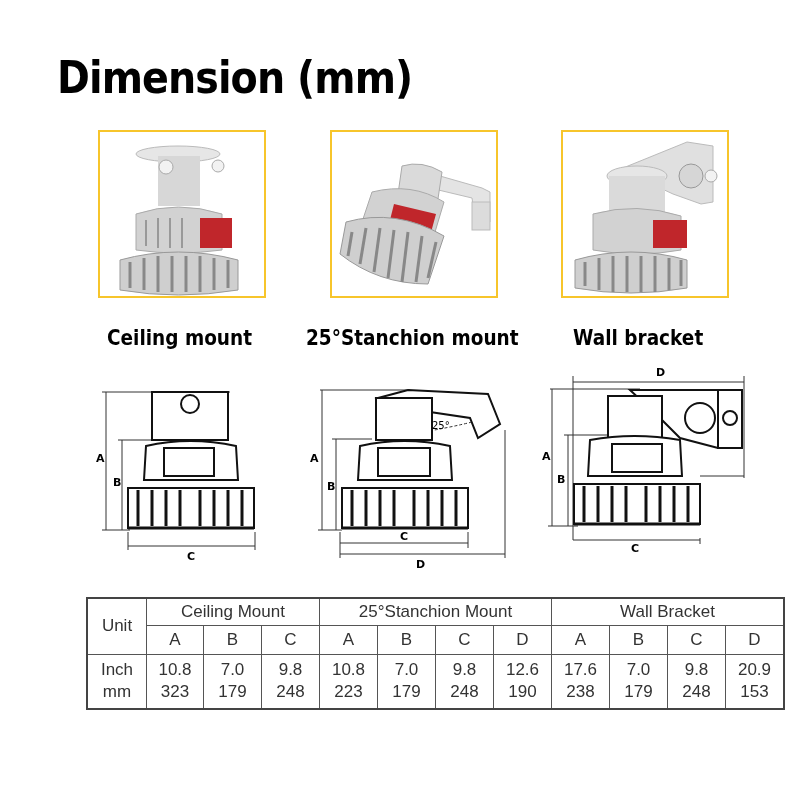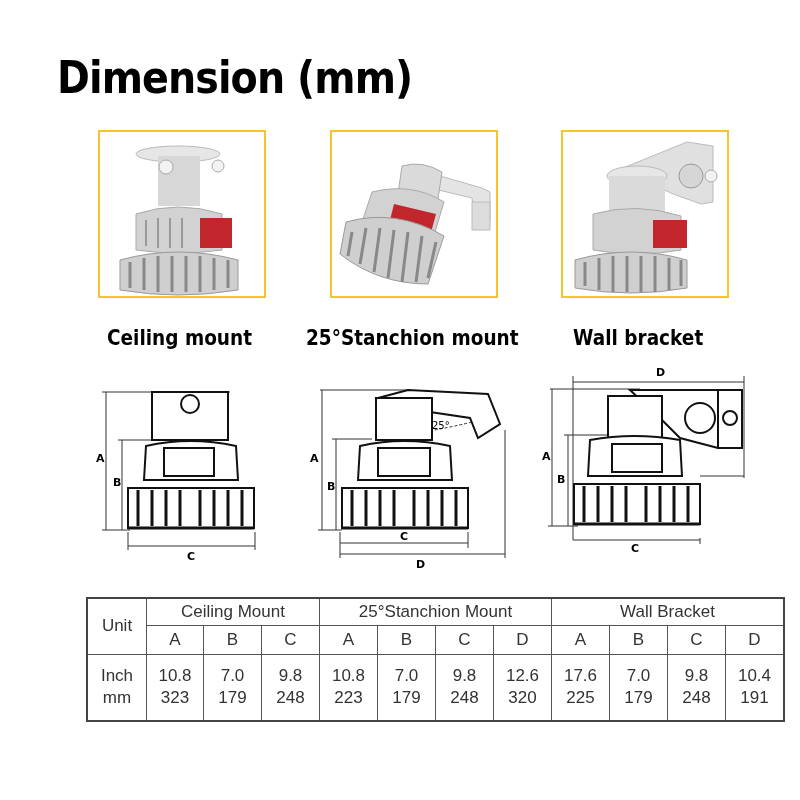--- a/index.html
+++ b/index.html
@@ -7,21 +7,21 @@
   .title { position:absolute; left:57px; top:52px; font-family:"DejaVu Sans", sans-serif; font-weight:bold; font-size:44px; letter-spacing:-1px; transform:scaleX(0.9); transform-origin:left top; color:#000; }
   .photo { position:absolute; top:130px; width:168px; height:168px; border:2px solid #f7c52b; background:#fff; box-sizing:border-box; overflow:hidden; }
   .cap { position:absolute; top:326px; font-family:"DejaVu Sans", sans-serif; font-weight:bold; font-size:21px; color:#000; transform:scaleX(0.88); transform-origin:left top; white-space:nowrap; }
   .drawing { position:absolute; }
   .dimlbl { position:absolute; font-family:"DejaVu Sans", sans-serif; font-weight:bold; font-size:11px; color:#000; }
   table.dims { position:absolute; left:62px; top:597px; border-collapse:collapse; font-family:"Liberation Sans", sans-serif; font-size:17px; color:#333;margin-left:24px; }
   table.dims td { border:1px solid #555; text-align:center; padding:0; }
   table.dims { border:2px solid #444; }
   .hdr-group { height:27px; }
   .hdr-sub { height:29px; }
-  .vals { height:67px; line-height:22px; }
+  .vals { height:55px; line-height:22px; }
   .unitcell { width:58px; } 
 </style>
 </head>
 <body>
 
 <div class="title">Dimension (mm)</div>
 
 <div class="photo" style="left:98px;">
   <svg width="164" height="164" viewBox="0 0 164 164">
     <ellipse cx="78" cy="22" rx="42" ry="8" fill="#e6e6e6" stroke="#bbb"></ellipse>
@@ -260,33 +260,33 @@
     <td>
           <div>7.0</div>
           <div>179</div>
         </td>
     <td>
           <div>9.8</div>
           <div>248</div>
         </td>
     <td>
           <div>12.6</div>
-          <div>320</div>
+          <div>190</div>
         </td>
     <td>
           <div>17.6</div>
-          <div>225</div>
+          <div>238</div>
         </td>
     <td>
           <div>7.0</div>
           <div>179</div>
         </td>
     <td>
           <div>9.8</div>
           <div>248</div>
         </td>
     <td>
-          <div>10.4</div>
-          <div>191</div>
+          <div>20.9</div>
+          <div>153</div>
         </td>
   </tr>
 </tbody>
   </table>
 
 </body></html>

